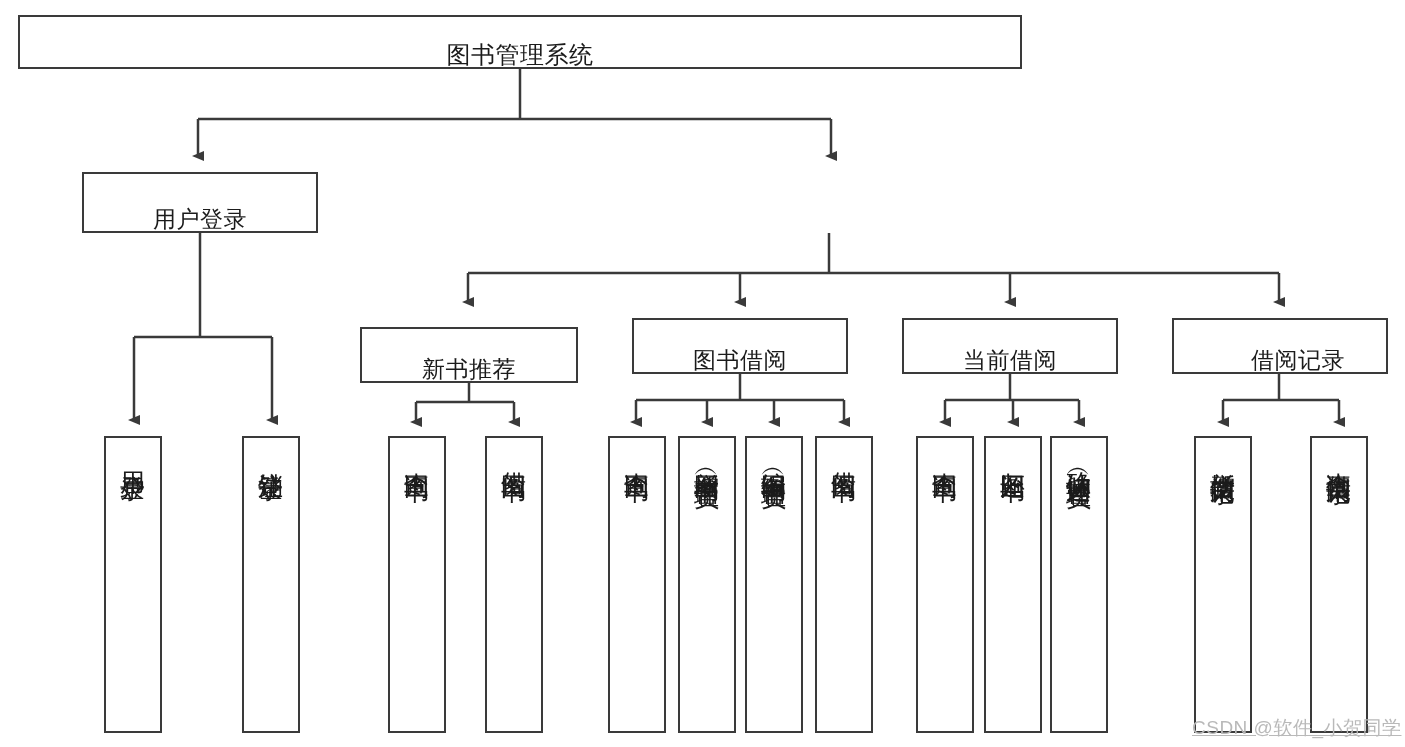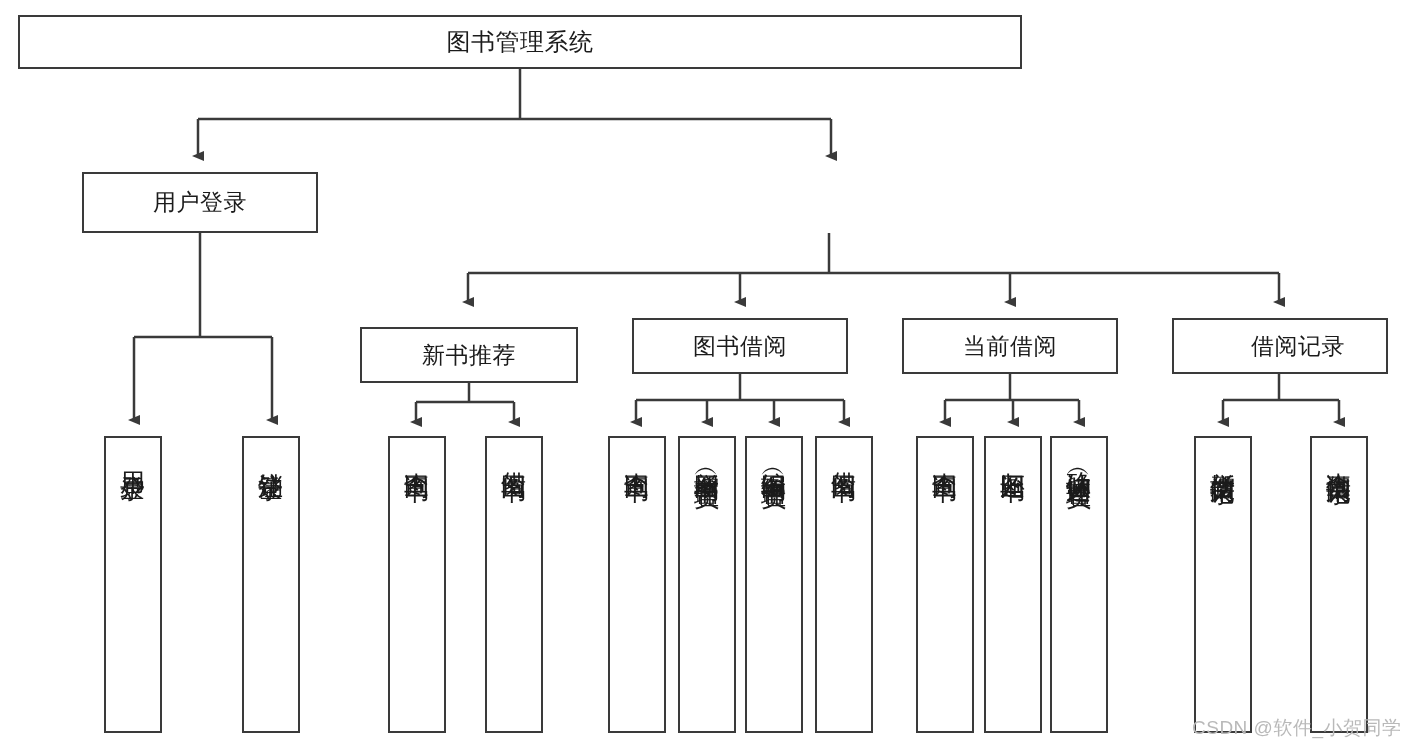--- a/index.html
+++ b/index.html
@@ -24,21 +24,21 @@
     width: 1405px;
     height: 747px;
     pointer-events: none;
   }
   .node {
     position: absolute;
     box-sizing: border-box;
     border: 2px solid #3a3a3a;
     background: #ffffff;
     display: flex;
-    align-items: center;
+    align-items: flex-end;
     justify-content: center;
     color: #1b1b1b;
   }
   .node .label {
     text-align: center;
     line-height: 1.0;
     letter-spacing: 0.5px;
   }
   .node.horizontal .label {
     font-size: 23px;
@@ -179,15 +179,15 @@
     <span class="label">确认归还（管理员）</span>
   </div>
 
   <div class="node vertical" style="left:1194px; top:436px; width:58px; height:297px;">
     <span class="label">新增借阅记录</span>
   </div>
   <div class="node vertical" style="left:1310px; top:436px; width:58px; height:297px;">
     <span class="label">查询借阅记录</span>
   </div>
 
-  <div class="watermark" style="left:1192px; top:715px;">CSDN @软件_小贺同学</div>
+  <div class="watermark" style="left:1192px; top:715px;text-decoration:underline;">CSDN @软件_小贺同学</div>
 
 </div>
 
 </body></html>

